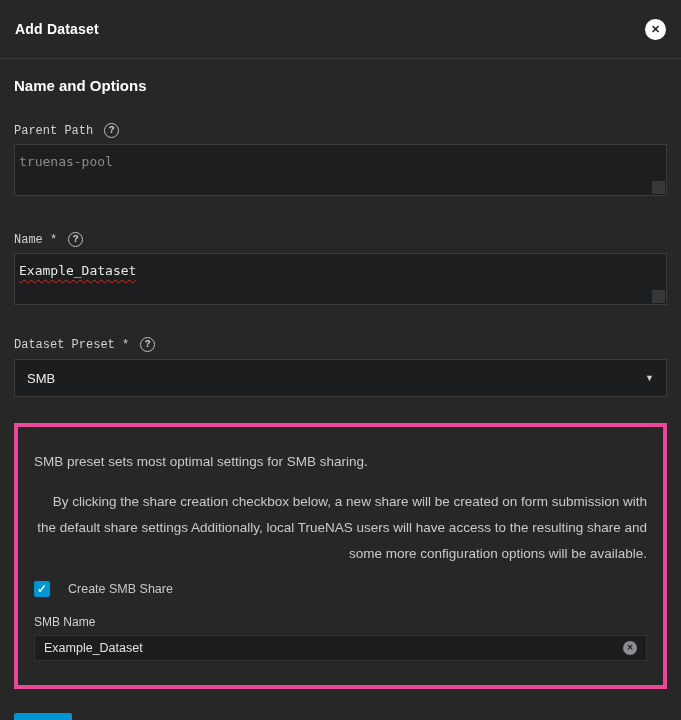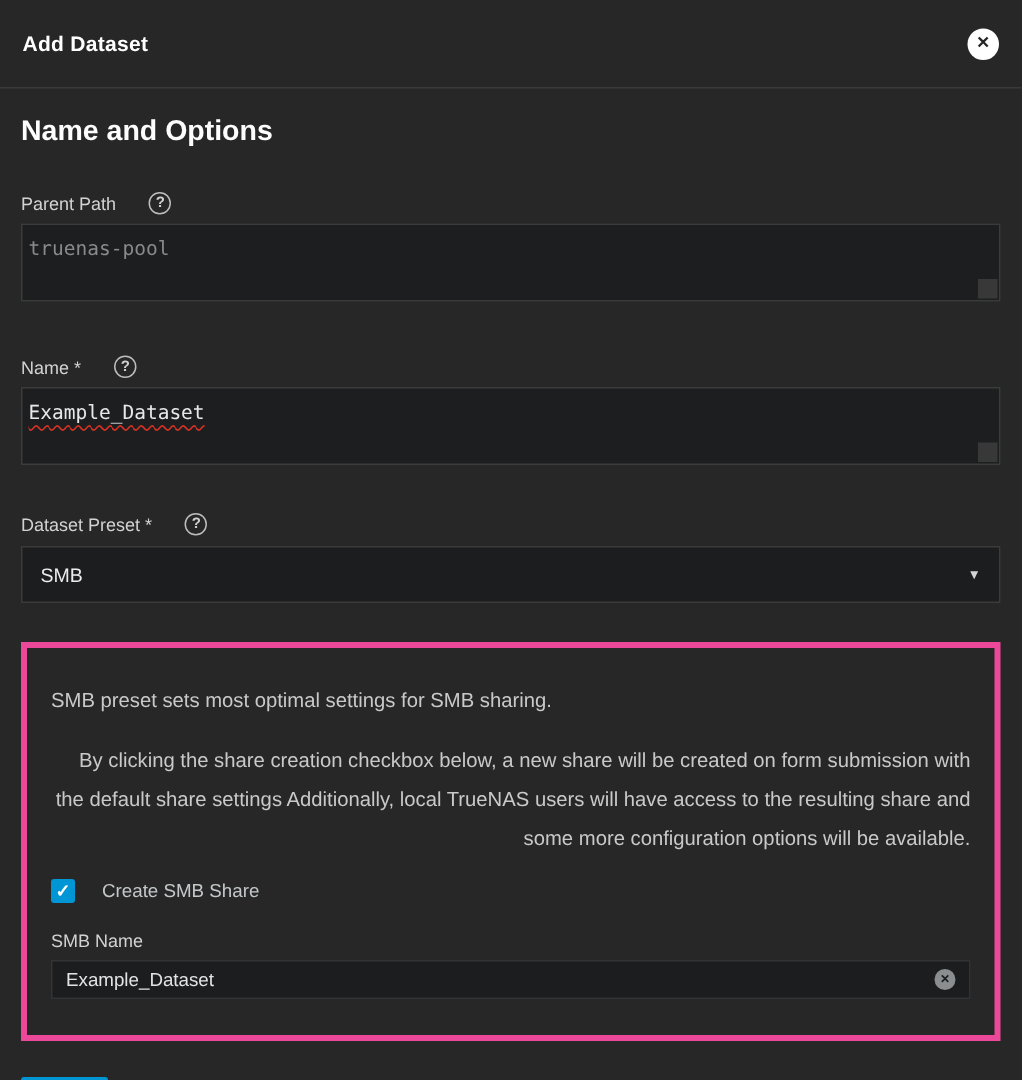--- a/index.html
+++ b/index.html
@@ -33,30 +33,31 @@
     font-size: 11px;
     font-weight: 700;
     display: flex; align-items: center; justify-content: center;
     cursor: pointer;
     line-height: 1;
   }
   
   .content { padding: 0 14px; }
   .section-title {
     padding-top: 18px;
-    font-size: 19px;
+    font-size: 15px;
     font-weight: 700;
     color: #fdfdfd;
   }
   .field-label {
     display: flex;
     align-items: center;
-    gap: 22px;
+    gap: 11px;
     font-size: 12px;
     color: #d2d2d2;
+    font-family: Liberation Mono, monospace;
   }
   .mt-pp { margin-top: 29px; }
   .mt-name { margin-top: 36px; }
   .mt-preset { margin-top: 32px; }
   .help-icon {
     width: 15px; height: 15px;
     border-radius: 50%;
     border: 1.5px solid #bdbdbd;
     color: #cfcfcf;
     font-size: 10px;

